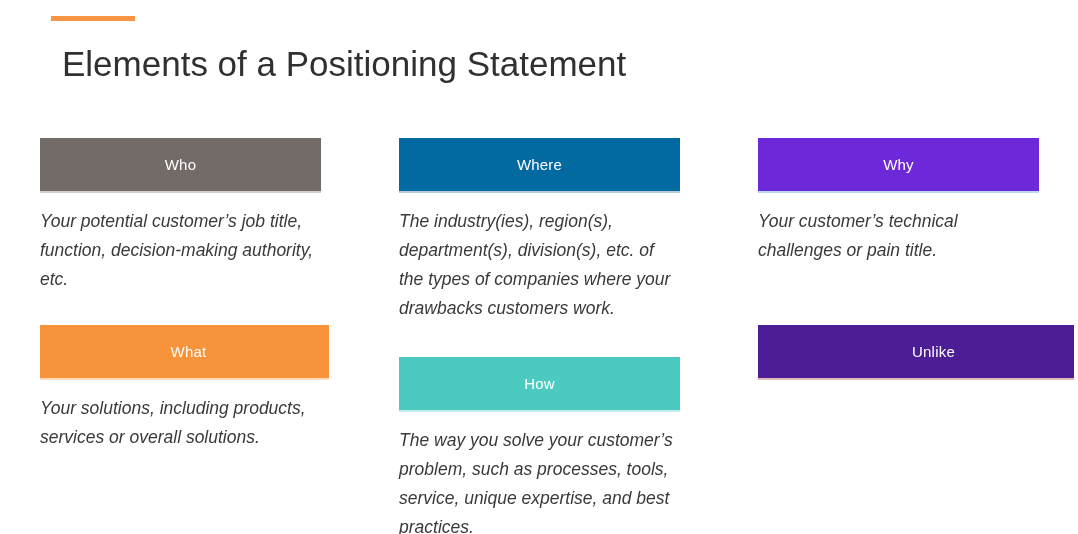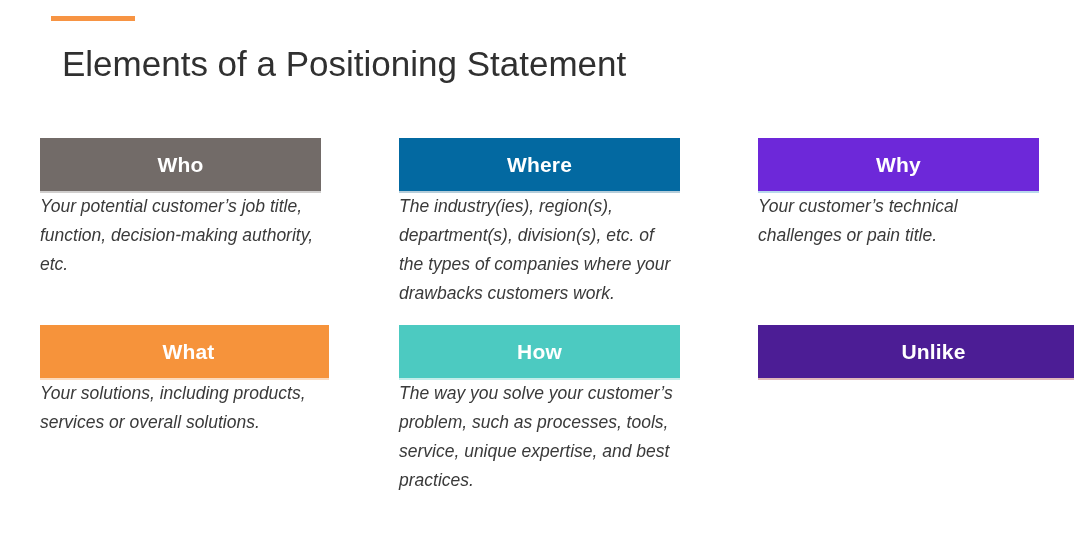--- a/index.html
+++ b/index.html
@@ -44,26 +44,26 @@
   .cell.r1 { top: 325px; }
   .band {
     width: 281px;
     height: 53px;
     display: flex;
     align-items: center;
     justify-content: center;
   }
   .band-label {
     color: #ffffff;
-    font-size: 21px;
-    font-weight: 700;
+    font-size: 15px;
+    font-weight: 400;
     letter-spacing: 0.2px;
   }
   .desc {
-    margin-top: 1px;
+    margin-top: 16px;
     width: 312px;
     font-style: italic;
     font-size: 17.5px;
     line-height: 29px;
     color: #3a3a3a;
     white-space: pre-line;
   }
 </style>
 </head>
 <body>
@@ -103,21 +103,21 @@
 
   <div class="cell c0 r1">
     <div class="band" style="background-color: rgb(246, 147, 59); box-shadow: rgba(246, 147, 59, 0.333) 0px 2px 0px 0px; padding-left: 8px;">
       <span class="band-label">What</span>
     </div>
     <div class="desc">Your solutions, including products,
 services or overall solutions.</div>
   </div>
 
   <div class="cell c1 r1">
-    <div class="band" style="background-color: rgb(76, 202, 193); box-shadow: rgba(76, 202, 193, 0.333) 0px 2px 0px 0px;">
+    <div class="band" style="background-color: rgb(76, 202, 193); box-shadow: rgba(76, 202, 193, 0.333) 0px 2px 0px 0px; margin-top: 32px;">
       <span class="band-label">How</span>
     </div>
     <div class="desc">The way you solve your customer’s
 problem, such as processes, tools,
 service, unique expertise, and best
 practices.</div>
   </div>
 
   <div class="cell c2 r1">
     <div class="band" style="background-color: #4c1d95; box-shadow: rgba(164, 42, 50, 0.333) 0px 2px 0px 0px; padding-left: 35px;">

